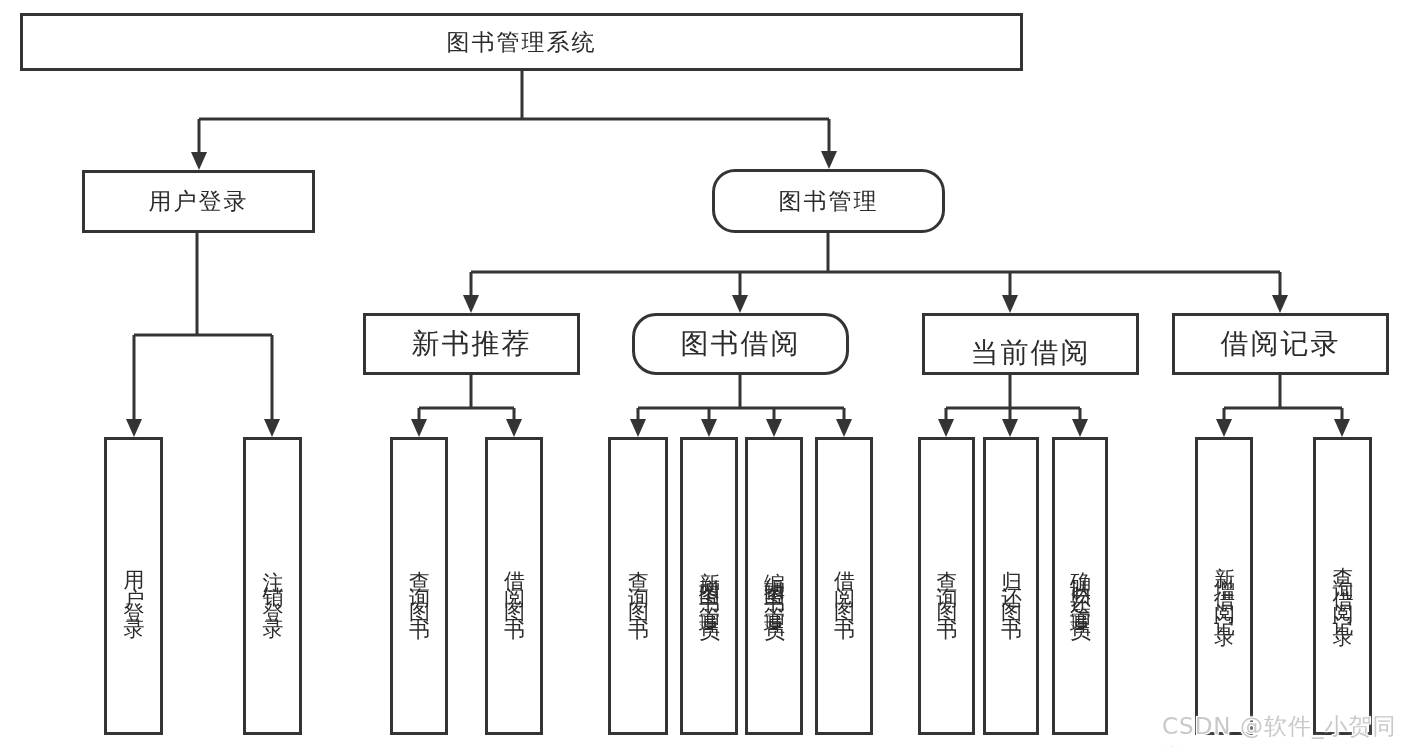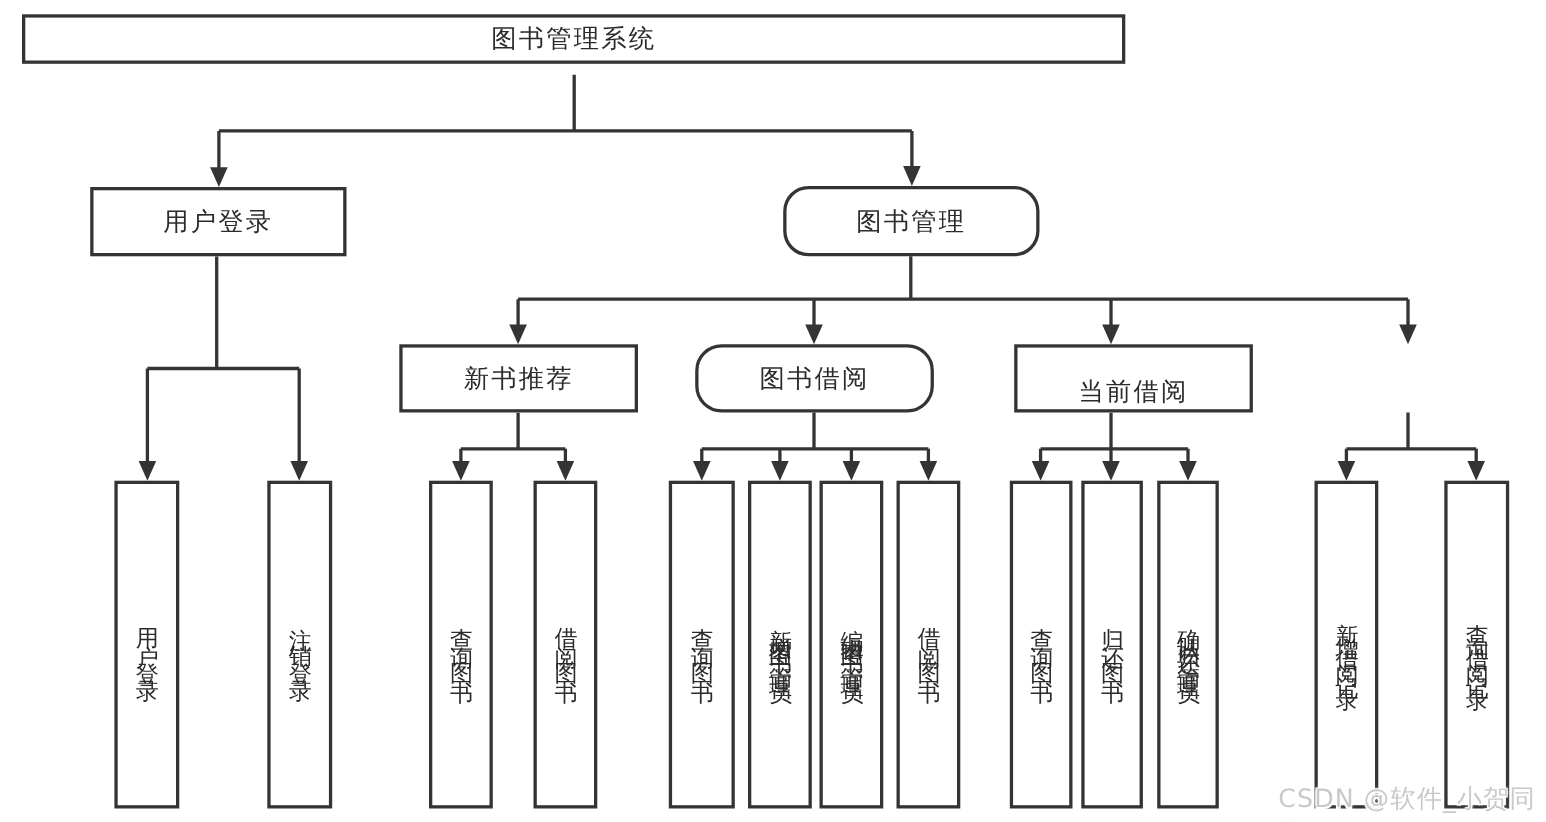--- a/index.html
+++ b/index.html
@@ -13,25 +13,25 @@
     position:relative;width:1405px;height:747px;background:var(--bg);
     font-family:"DejaVu Sans","Liberation Sans",sans-serif;color:var(--ink);
     overflow:hidden;
   }
   .connectors{position:absolute;left:0;top:0;width:1405px;height:747px;}
   .box{
     position:absolute;box-sizing:border-box;border:3px solid var(--line);
     background:#fff;display:flex;align-items:center;justify-content:center;
     letter-spacing:2px;
   }
-  .b-root{left:20px;top:13px;width:1003px;height:45px;font-size:23px;}
+  .b-root{left:20px;top:13px;width:1003px;height:58px;font-size:23px;}
   .b-l2{height:63px;width:233px;font-size:23px;}
   .b-user{left:82px;top:170px;}
   .b-mgmt{left:712px;top:169px;height:64px;border-radius:23px;}
-  .b-l3{top:313px;width:217px;height:62px;font-size:23px;}
+  .b-l3{top:313px;width:217px;height:62px;font-size:28px;}
   .b-l3-recommend{left:363px;}
   .b-l3-borrow{left:632px;border-radius:24px;}
   .b-l3-current{left:922px;align-items:flex-end;}
   .b-l3-records{left:1172px;}
   .leaf{top:437px;height:298px;letter-spacing:0;}
   .v-text{
     writing-mode:vertical-rl;text-orientation:mixed;
     font-size:21px;line-height:1;white-space:nowrap;
   }
   .ls4{letter-spacing:16px;}
@@ -114,20 +114,23 @@
 
   <div class="box b-l3 b-l3-recommend">
     <span>新书推荐</span>
   </div>
   <div class="box b-l3 b-l3-borrow">
     <span>图书借阅</span>
   </div>
   <div class="box b-l3 b-l3-current">
     <span>当前借阅</span>
   </div>
+  <div class="box b-l3 b-l3-records">
+    <span>借阅记录</span>
+  </div>
 
   <div class="box leaf lf1">
     <span class="v-text ls4">用户登录</span>
   </div>
   <div class="box leaf lf2">
     <span class="v-text ls4">注销登录</span>
   </div>
   <div class="box leaf lf3">
     <span class="v-text ls4">查询图书</span>
   </div>

